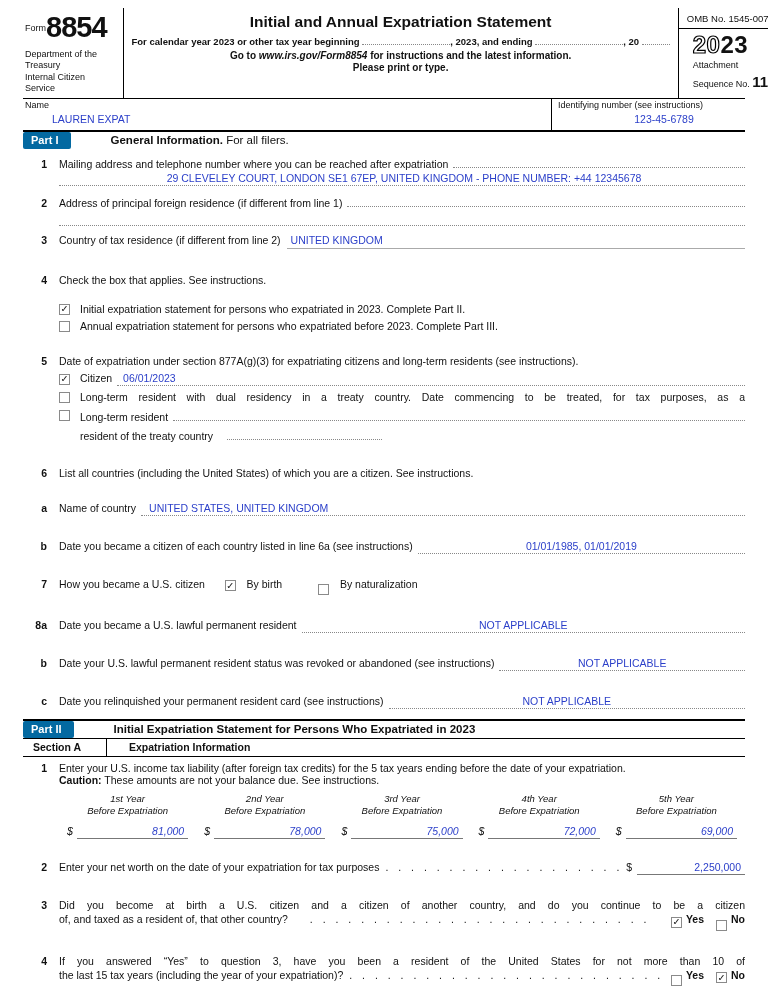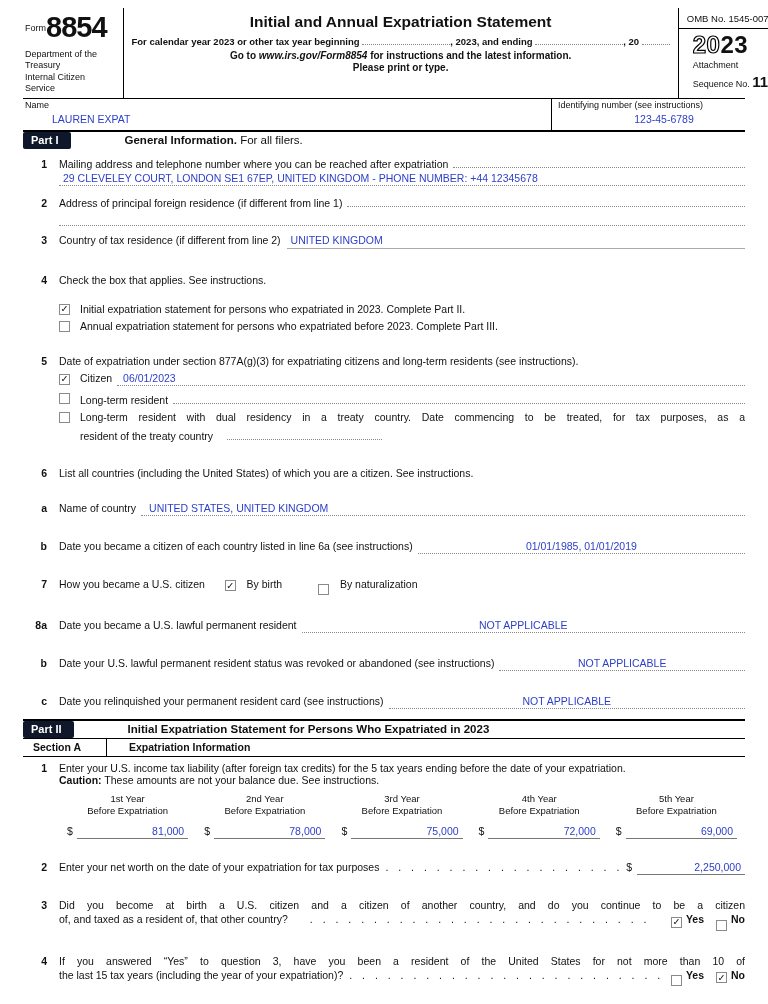--- a/index.html
+++ b/index.html
@@ -38,22 +38,22 @@
   
   .name-row { display:flex; height:31px; }
   .name-cell { flex:1; border-right:1px solid #000; padding:1px 4px 0 2px; }
   .id-cell { width:193px; padding:1px 2px 0 6px; text-align:left; }
   .mini-label { font-size:9px; }
   .fill-val { font-size:10.5px; margin-top:3px;padding-left:27px; }
   .id-cell .fill-val { text-align:center; }
 
   
   .partbar { display:flex; align-items:stretch; border-top:2px solid #000; }
-  .badge { background:#0f172a; color:#fff; font-weight:bold; font-size:11px;
-           padding:2px 12px 3px 8px; border-radius:2px; margin-right:14px; }
+  .badge { background:#0369a1; color:#fff; font-weight:bold; font-size:11px;
+           padding:2px 12px 3px 8px; border-radius:2px; }
   .partbar .bartext { padding-top:2px; font-size:11.5px;margin-left:40px; }
   .secrow { display:flex; border-top:1px solid #000; border-bottom:1px solid #000; }
   .seclabel { font-weight:bold; width:84px; padding:2px 0 3px 10px; border-right:1px solid #000; font-size:10.5px; }
   .sectitle { font-weight:bold; padding:2px 0 3px 22px; font-size:10.5px; }
 
   
   .row { display:flex; align-items:baseline; }
   .num { flex:0 0 36px; font-weight:bold; text-align:right; padding-right:12px; }
   .content { flex:1; min-width:0; }
   .dotfill { flex:1; min-width:0; border-bottom:1px dotted #888; white-space:nowrap;
@@ -64,21 +64,21 @@
   .dotted-under { border-bottom:1px dotted #888; }
   .cb { display:inline-flex; width:11px; height:11px; border:1px solid #8a8a8a;
         background:#fff; align-items:center; justify-content:center; vertical-align:-1px;
         flex:0 0 11px; }
   .cb .mark { font-size:9.5px; line-height:1; color:#222; font-weight:normal; }
   .optline { display:flex; align-items:baseline; margin-top:5px; }
   .optline .cb { margin-right:10px; align-self:center; }
   .jfirst { text-align:justify; text-align-last:justify; }
 
   
-  .moneyrow { display:flex; margin-left:36px; margin-top:7px; }
+  .moneyrow { display:flex; margin-left:36px; margin-top:7px;font-style:italic; }
   .mcol { flex:1; padding:0 6px; }
   .mhead { text-align:center; font-size:9.5px; line-height:1.3; }
   .mline { display:flex; align-items:baseline; margin-top:8px; padding:0 2px; }
   .mcur { margin-right:4px; }
   .mfill { flex:1; border-bottom:1px solid #777; text-align:right; padding:0 4px 1px 0; }
 
   
   .q { display:flex; align-items:baseline; }
   .qtext { flex:1; min-width:0; }
   .qline2 { display:flex; align-items:baseline; }
@@ -144,21 +144,21 @@
     <span class="bartext"><b>General Information.</b><span> For all filers.</span></span>
   </div>
 
   <div class="row" style="margin-top:6px;">
     <div class="num">1</div>
     <div class="content">
       <div class="row">
           <span>Mailing address and telephone number where you can be reached after expatriation</span>
           <span class="dotfill"></span>
         </div>
-      <div class="dotted-under blue" style="padding:2px 0 1px 4px;">29 CLEVELEY COURT, LONDON SE1 67EP, UNITED KINGDOM - PHONE NUMBER: +44 12345678</div>
+      <div class="dotted-under blue" style="padding:2px 0 1px 4px;text-align:center;">29 CLEVELEY COURT, LONDON SE1 67EP, UNITED KINGDOM - PHONE NUMBER: +44 12345678</div>
     </div>
   </div>
 
   <div class="row" style="margin-top:8px;">
     <div class="num">2</div>
     <div class="content">
       <div class="row">
           <span>Address of principal foreign residence (if different from line 1)</span>
           <span class="dotfill"></span>
         </div>
@@ -201,28 +201,28 @@
         <span class="cb">
             <span class="mark">✓</span>
           </span>
         <span>Citizen</span>
         <span class="dotfill valfill" style="text-align:left; padding-left:6px;"><span class="blue">06/01/2023</span></span>
       </div>
       <div class="optline">
         <span class="cb">
             <span class="mark"></span>
           </span>
-        <span>Long-term resident</span>
-        <span class="dotfill"></span>
+        <span class="jfirst" style="flex:1;">Long-term resident with dual residency in a treaty country. Date commencing to be treated, for tax purposes, as a</span>
       </div>
       <div class="optline">
         <span class="cb">
             <span class="mark"></span>
           </span>
-        <span class="jfirst" style="flex:1;">Long-term resident with dual residency in a treaty country. Date commencing to be treated, for tax purposes, as a</span>
+        <span>Long-term resident</span>
+        <span class="dotfill"></span>
       </div>
       <div class="row" style="margin-top:4px; margin-left:21px;">
         <span>resident of the treaty country</span>
         <span class="dotfill" style="flex:0 0 155px; margin-left:14px;"></span>
       </div>
     </div>
   </div>
 
   <div class="row" style="margin-top:25px;">
     <div class="num">6</div>

